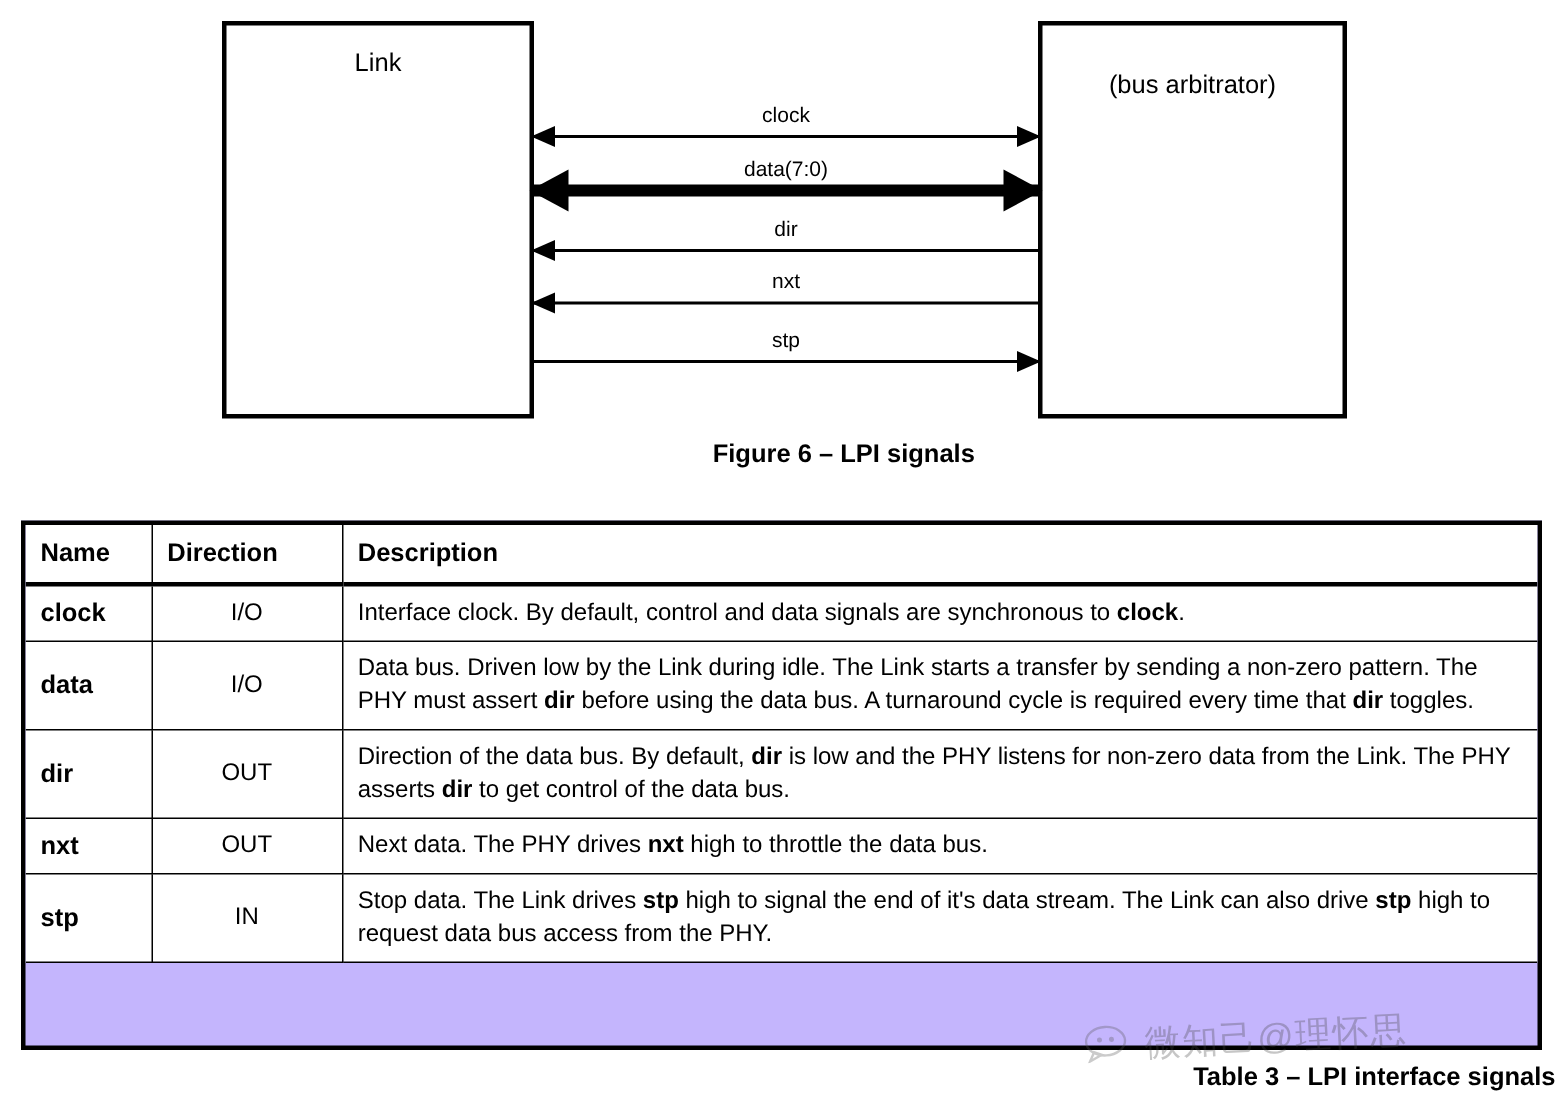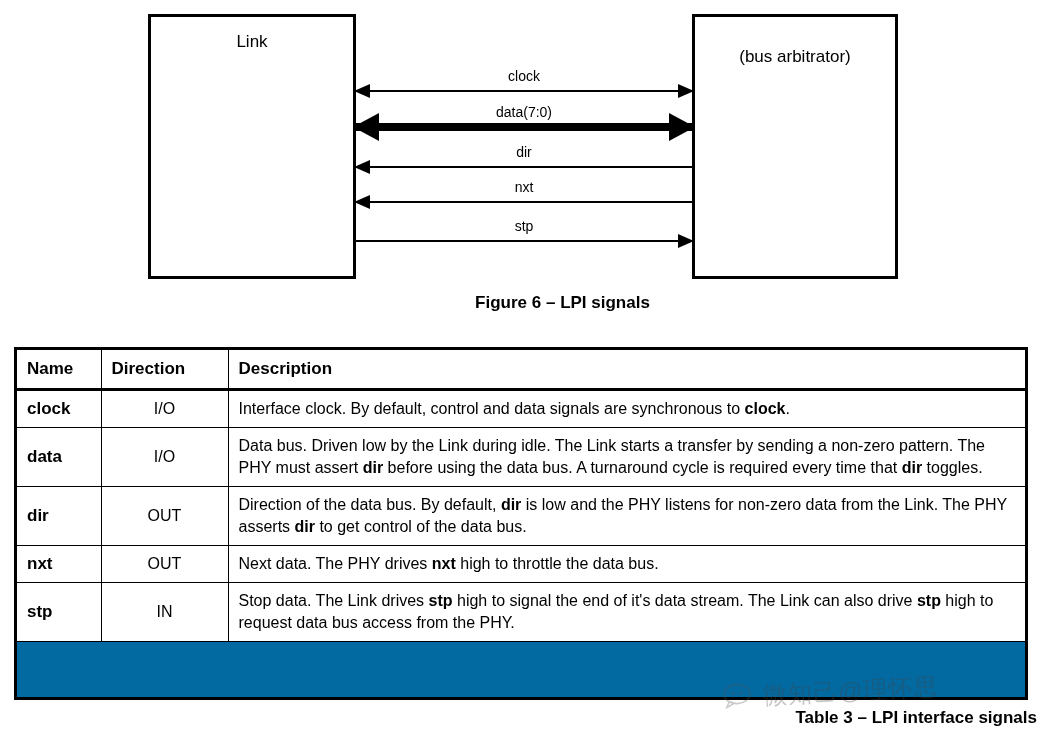--- a/index.html
+++ b/index.html
@@ -139,21 +139,21 @@
   
   #signal-table-wrap {
     position: absolute;
     left: 14px;
     top: 347px;
     width: 1014px;
     height: 353px;
     overflow: hidden;
     border: 3px solid #000;
     box-sizing: border-box;
-    background: #0369a1;
+    background: #c4b5fd;
   }
   table.sig-table {
     border-collapse: collapse;
     width: 100%;
     table-layout: fixed;
     background: #fff;
   }
   table.sig-table col.c-name { width: 84px; }
   table.sig-table col.c-dir  { width: 127px; }
   table.sig-table td, table.sig-table th {

